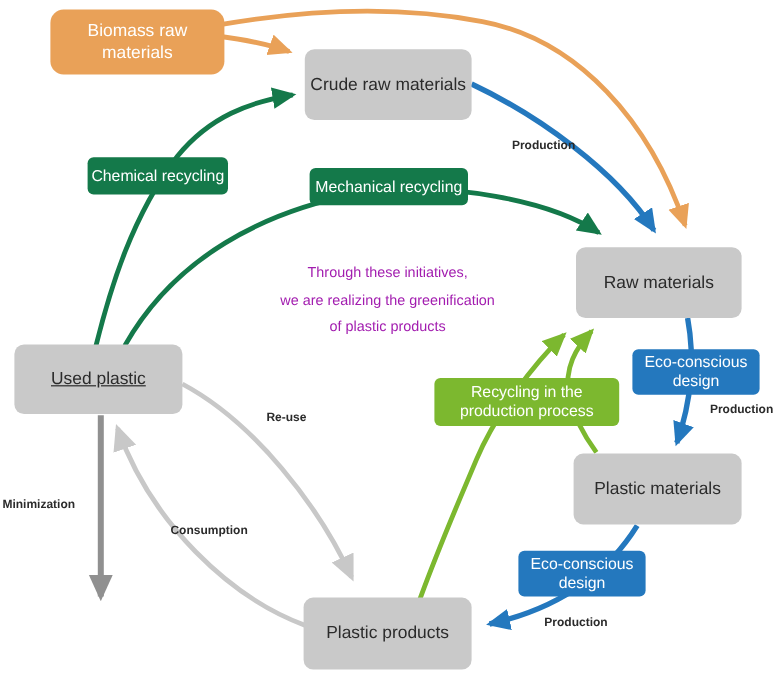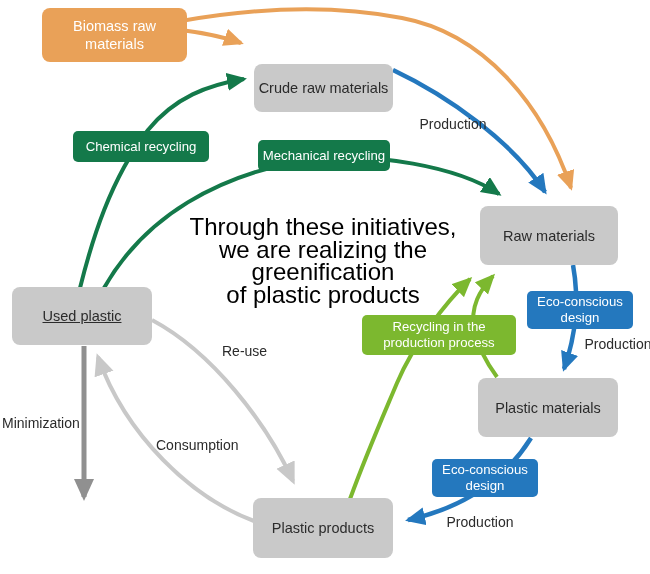--- a/index.html
+++ b/index.html
@@ -6,29 +6,29 @@
   #canvas{
     position:relative;width:650px;height:574px;background:var(--bg);
     font-family:"Liberation Sans",sans-serif;overflow:hidden;
   }
   #arrows{position:absolute;left:0;top:0;z-index:1;}
   .node,.tag,.flow-label,.center-text{
     position:absolute;z-index:2;display:flex;align-items:center;justify-content:center;
     text-align:center;white-space:pre-line;box-sizing:border-box;
   }
   .node{border-radius:8px;font-size:14.5px;line-height:18px;color:var(--text-dark);background:var(--box-gray);}
-  .node.orange{background:var(--orange);color:#fff;}
+  .node.orange{background:var(--orange);color:#fff;border-radius:11px;}
   .node.dark{background:var(--waste-gray);color:#fff;}
   .tag{border-radius:5px;font-size:13.2px;line-height:16px;color:#fff;}
   .tag.green{background:var(--green);}
   .tag.blue{background:var(--blue);}
   .tag.lime{background:var(--lime);}
-  .flow-label{font-size:14px;color:var(--text-dark);justify-content:flex-start;text-align:left;}
+  .flow-label{font-size:10px;color:var(--text-dark);justify-content:flex-start;text-align:left;font-weight:bold;}
   .flow-label.center{justify-content:center;text-align:center;}
-  .center-text{font-size:24px;line-height:22.5px;color:#000000;display:block;}
+  .center-text{font-size:12px;line-height:22.5px;color:#a21caf;display:block;}
   
   path.arrow{fill:none;}
   .st-orange{stroke:var(--orange);}
   .st-blue{stroke:var(--blue);}
   .st-green{stroke:var(--green);}
   .st-lime{stroke:var(--lime);}
   .st-gray{stroke:var(--arrow-gray);}
   .st-light{stroke:var(--arrow-light);}
   .f-orange{fill:var(--orange);}
   .f-blue{fill:var(--blue);}
@@ -73,39 +73,39 @@
     <path class="arrow st-blue" stroke-width="4.5" marker-end="url(#mB)" d="M 531,438 C 506,478 466,507 408,520"></path>
     <path class="arrow st-lime" stroke-width="4" marker-end="url(#mL)" d="M 350,499 C 368,450 384,414 397,383 C 413,345 445,303 470,279"></path>
     <path class="arrow st-lime" stroke-width="4" marker-end="url(#mL)" d="M 497,377 C 486,362 478,347 474,330 C 470,306 480,290 493,276"></path>
     <path class="arrow st-gray" stroke-width="5" marker-end="url(#mD)" d="M 84,346 L 84,497"></path>
     <path class="arrow st-light" stroke-width="4" marker-end="url(#mLt)" d="M 152,320 C 212,352 266,422 293,481"></path>
     <path class="arrow st-light" stroke-width="4" marker-end="url(#mLt)" d="M 254,521 C 192,498 126,436 98,357"></path>
   </svg>
 
   <div class="node orange" style="left:42px;top:8px;width:145px;height:54px;">Biomass raw
 materials</div>
-  <div class="node" style="left:254px;top:41px;width:139px;height:48px;margin-top:23px;">Crude raw materials</div>
+  <div class="node" style="left:254px;top:41px;width:139px;height:59px;">Crude raw materials</div>
   <div class="node" style="left:480px;top:206px;width:138px;height:59px;">Raw materials</div>
   <div class="node" style="left:478px;top:378px;width:140px;height:59px;text-align:right;">Plastic materials</div>
   <div class="node" style="left:253px;top:498px;width:140px;height:60px;">Plastic products</div>
   <div class="node" style="left:12px;top:287px;width:140px;height:58px;text-decoration:underline;">Used plastic</div>
 
-  <div class="tag green" style="left:73px;top:131px;width:136px;height:31px;">Chemical recycling</div>
+  <div class="tag green" style="left:73px;top:131px;width:117px;height:31px;">Chemical recycling</div>
   <div class="tag green" style="left:258px;top:140px;width:132px;height:31px;">Mechanical recycling</div>
   <div class="tag lime" style="left:362px;top:315px;width:154px;height:40px;">Recycling in the
 production process</div>
   <div class="tag blue" style="left:527px;top:291px;width:106px;height:38px;">Eco-conscious
 design</div>
   <div class="tag blue" style="left:432px;top:459px;width:106px;height:38px;">Eco-conscious
 design</div>
 
   <div class="flow-label center" style="left:417px;top:116px;width:72px;">Production</div>
   <div class="flow-label center" style="left:582px;top:336px;width:72px;">Production</div>
   <div class="flow-label center" style="left:444px;top:514px;width:72px;">Production</div>
   <div class="flow-label" style="left:222px;top:343px;width:60px;">Re-use</div>
-  <div class="flow-label" style="left:156px;top:437px;width:90px;">Consumption</div>
+  <div class="flow-label" style="left:142px;top:437px;width:90px;">Consumption</div>
   <div class="flow-label" style="left:2px;top:415px;width:84px;">Minimization</div>
 
   <div class="center-text" style="left:162px;top:216px;width:322px;text-align:center;">Through these initiatives,
 we are realizing the greenification
 of plastic products</div>
 
 </div>
 
 </body></html>

